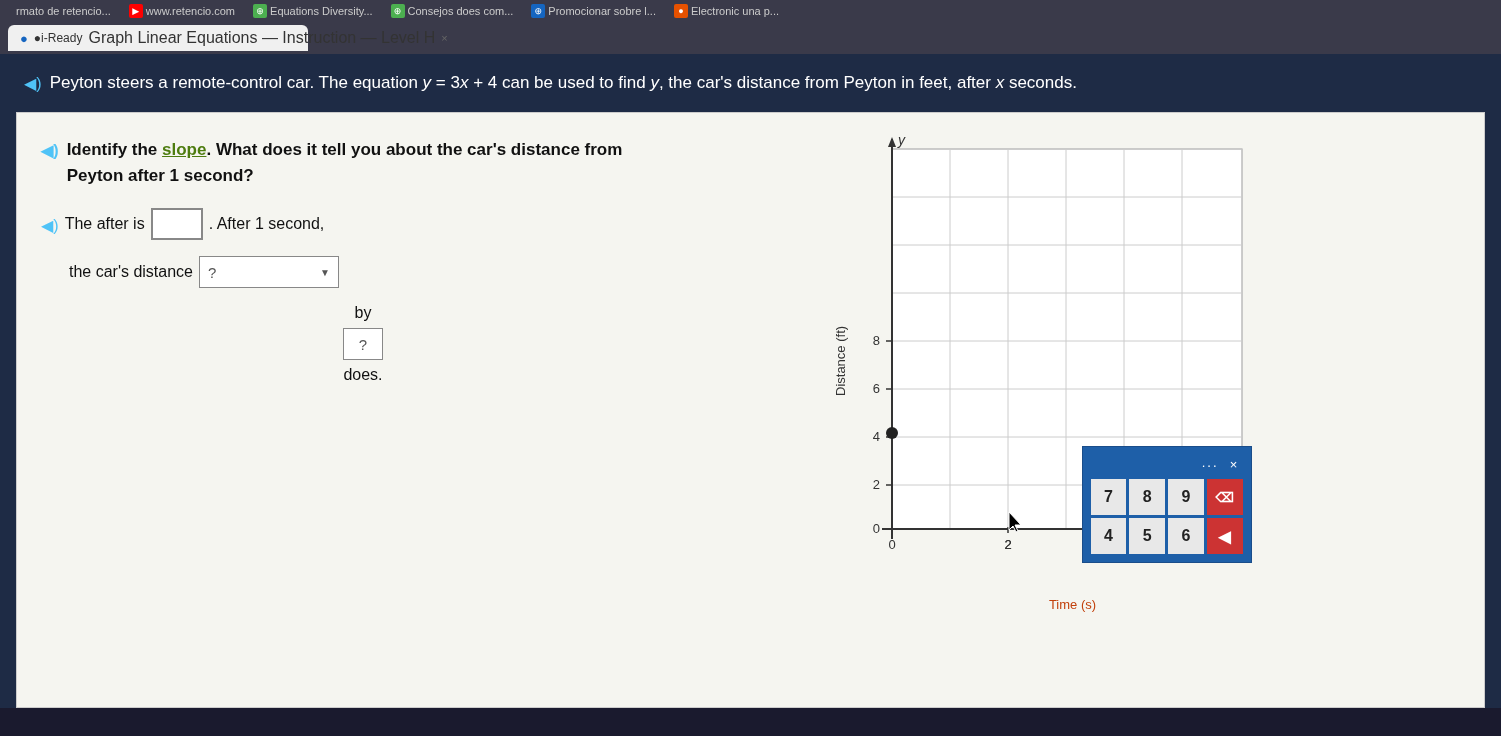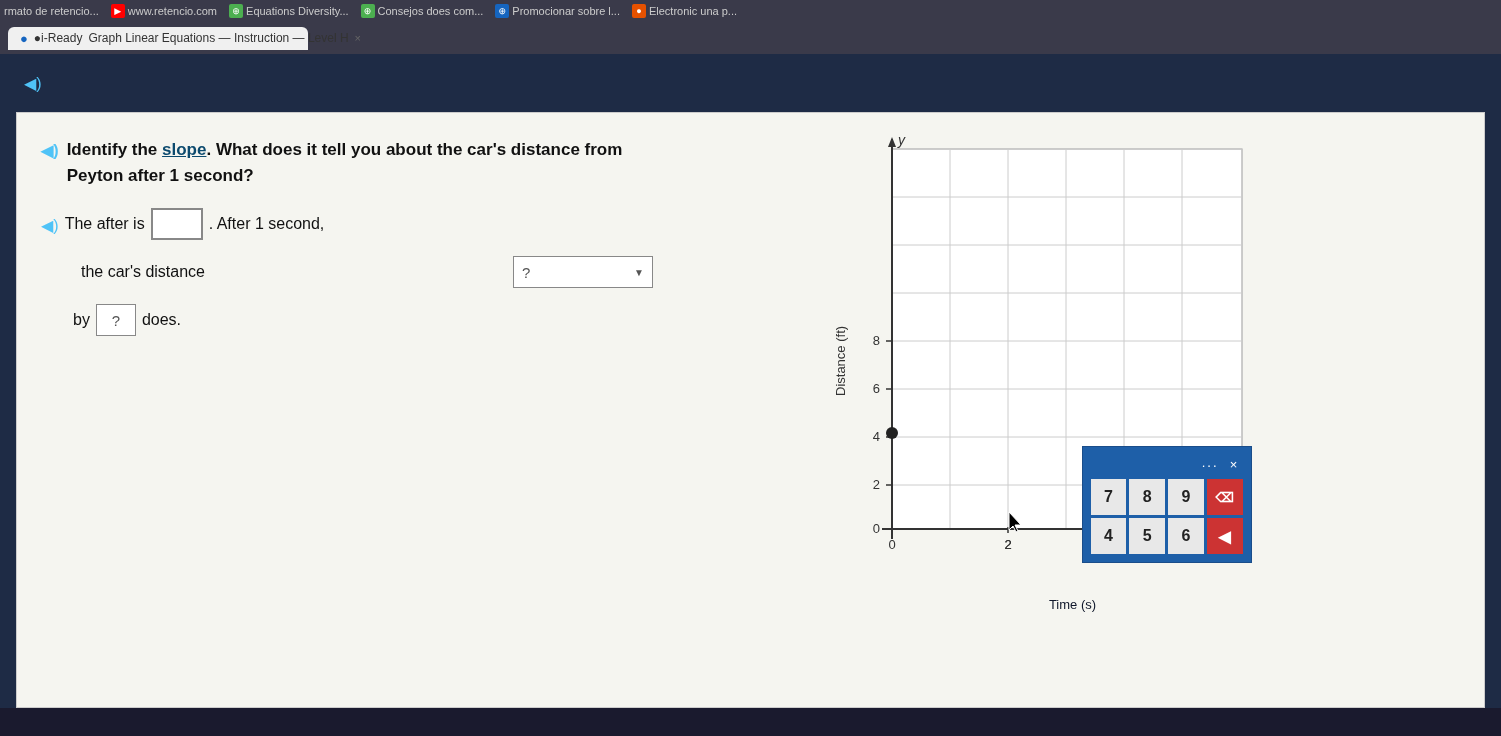--- a/index.html
+++ b/index.html
@@ -35,22 +35,22 @@
       font-size: 11px;
       color: #666;
       cursor: pointer;
     }
 
     .nav-tabs {
       background: #3a3a4a;
       height: 22px;
       display: flex;
       align-items: center;
-      padding: 0 4px;
-      gap: 12px;
+      padding: 0 16px;
+      gap: 18px;
       overflow: hidden;
     }
     .nav-tab-item {
       font-size: 11px;
       color: #ccc;
       white-space: nowrap;
       display: flex;
       align-items: center;
       gap: 3px;
     }
@@ -113,21 +113,21 @@
     .question-subheader {
       font-size: 17px;
       font-weight: bold;
       color: #111;
       margin-bottom: 20px;
       line-height: 1.5;
       display: flex;
       gap: 8px;
     }
     .slope-link {
-      color: #0c4a6e;
+      color: #4d7c0f;
       text-decoration: underline;
     }
     .question-line {
       display: flex;
       align-items: center;
       gap: 6px;
       margin-bottom: 16px;
       font-size: 16px;
       color: #111;
       flex-wrap: wrap;
@@ -235,21 +235,21 @@
       color: white;
       font-size: 13px;
     }
     .keypad-btn.back-arrow {
       background: #cc3333;
       color: white;
     }
     .x-axis-label {
       text-align: left;
       font-size: 13px;
-      color: #0f172a;
+      color: #c2410c;
       margin-top: 4px;
     }
   </style>
 </head>
 <body>
 
 <div class="nav-tabs">
   <div class="nav-tab-item">
     <span>rmato de retencio...</span>
   </div>
@@ -272,58 +272,59 @@
   <div class="nav-tab-item">
     <span class="favicon favicon-orange">●</span>
     <span>Electronic una p...</span>
   </div>
 </div>
 
 <div class="browser-tab-bar">
   <div class="browser-tab">
     <span style="color:#1565c0; font-size:13px;">●</span>
     <span>●i-Ready</span>
-    <span style="flex:1; text-align:center; font-size:12px;">Graph Linear Equations — Instruction — Level H</span>
+    <span style="flex:1; text-align:center; font-size:16px;">Graph Linear Equations — Instruction — Level H</span>
     <span class="tab-close">×</span>
   </div>
 </div>
 
 <div class="main-content">
 
   <div class="question-header">
     <span class="speaker-icon">◀)</span>
+    <span>Peyton steers a remote-control car. The equation <i>y</i> = 3<i>x</i> + 4 can be used to find <i>y</i>, the car's distance from Peyton in feet, after <i>x</i> seconds.</span>
   </div>
 
   <div class="content-box">
 
     <div class="left-panel">
 
       <div class="question-subheader">
         <span class="speaker-icon">◀)</span>
         <span>Identify the <span class="slope-link">slope</span>. What does it tell you about the car's distance from Peyton after 1 second?</span>
       </div>
 
       <div class="question-line">
         <span class="speaker-icon">◀)</span>
         <span>The after is</span>
         <div class="input-box">
           <input type="text" style="border: none; outline: none; width: 44px; text-align: center; font-size: 15px;">
         </div>
         <span>. After 1 second,</span>
       </div>
 
-      <div class="question-line" style="margin-left:40px;justify-content:space-between;">
+      <div class="question-line" style="margin-left:28px;">
         <span>the car's distance</span>
         <div class="dropdown-box">
           <span>?</span>
           <span class="dropdown-arrow">▼</span>
         </div>
       </div>
 
-      <div class="question-line" style="margin-left:32px; margin-top:8px;">
+      <div class="question-line" style="margin-left:32px; margin-top:8px;flex-direction:column;">
         <span>by</span>
         <div class="small-input-box">
           <span>?</span>
         </div>
         <span>does.</span>
       </div>
 
     </div>
 
     <div class="right-panel">

